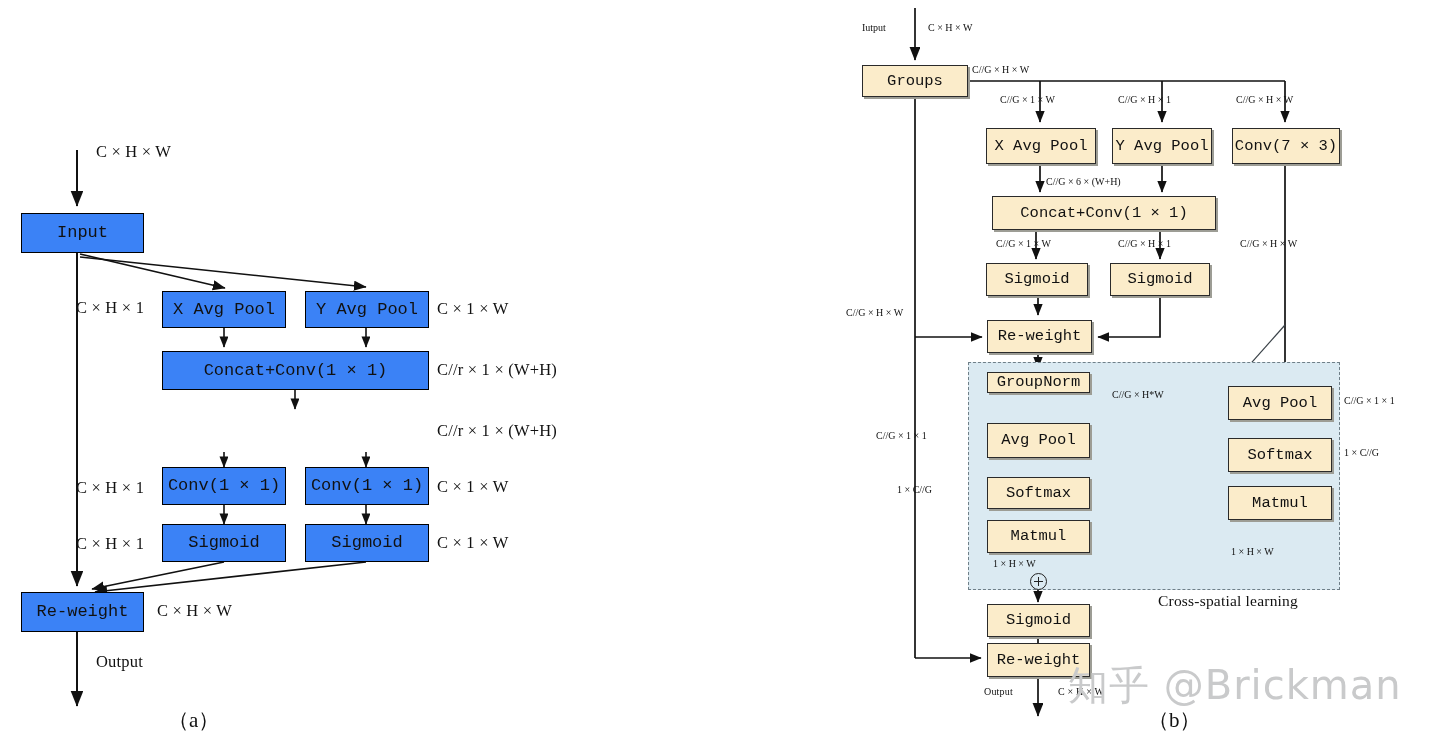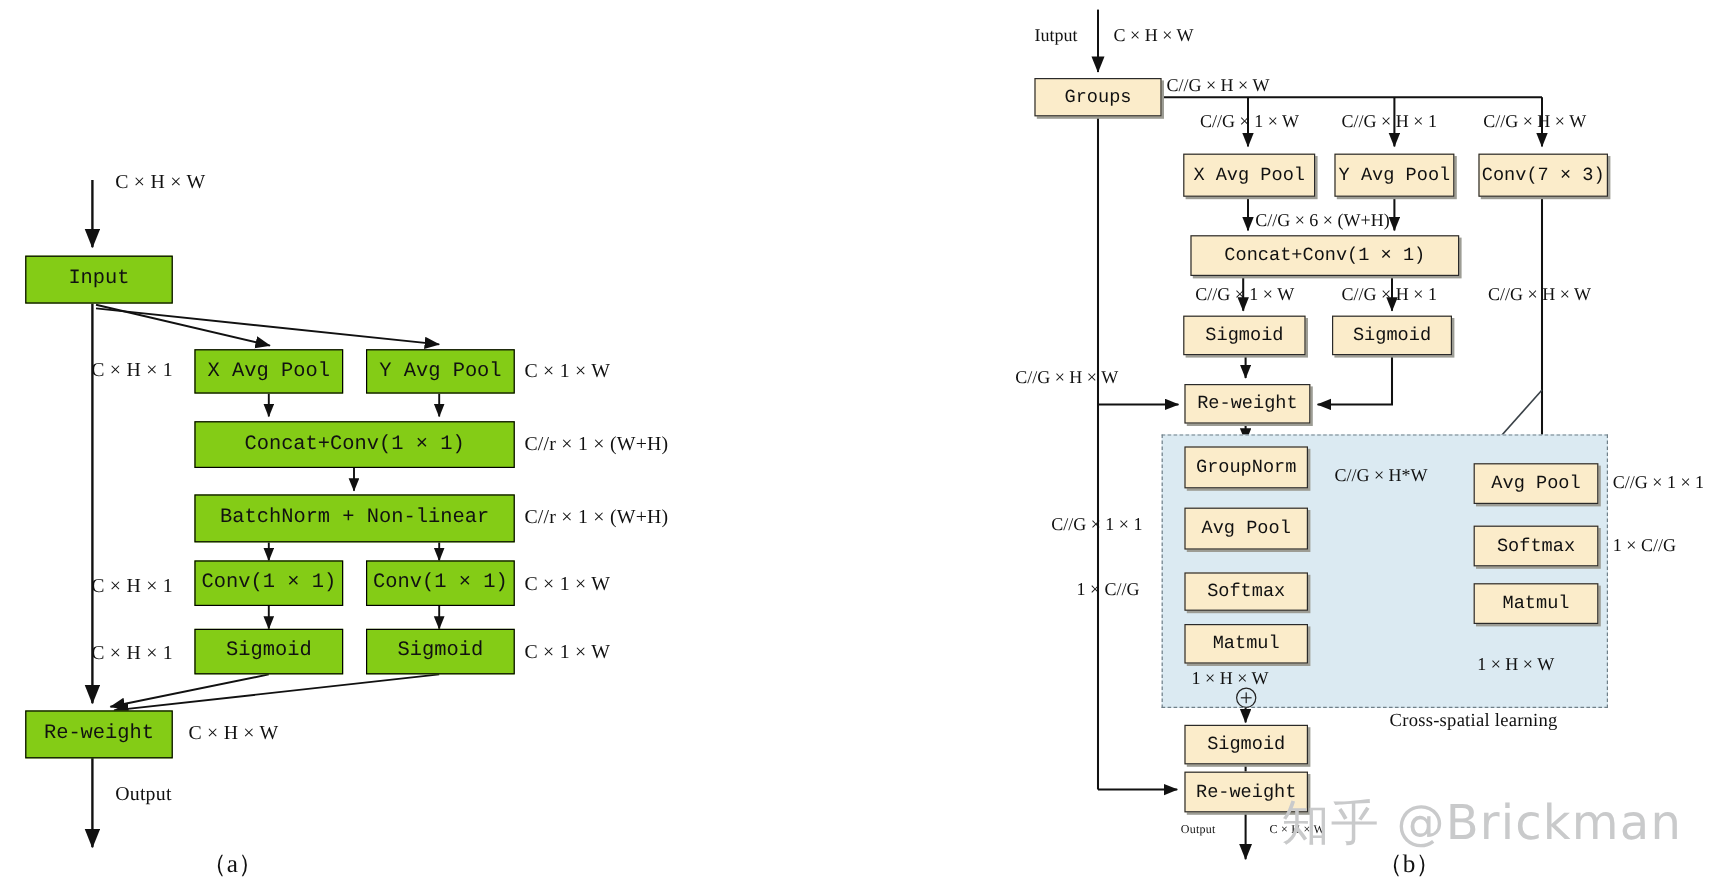--- a/index.html
+++ b/index.html
@@ -4,27 +4,27 @@
 <style>
   html,body{margin:0;padding:0;background:#ffffff;}
   body{width:1440px;height:746px;position:relative;overflow:hidden;
        font-family:"Liberation Serif","DejaVu Serif",serif;color:#111;}
   .stage{position:absolute;left:0;top:0;width:1440px;height:746px;}
   svg.wires{position:absolute;left:0;top:0;width:1440px;height:746px;overflow:visible;}
 
   .node{position:absolute;box-sizing:border-box;display:flex;align-items:center;
         justify-content:center;text-align:center;line-height:1.05;font-family:Liberation Mono, monospace;}
   
-  .node.a{background:#84cc16;border:1.6px solid #000;font-size:17px;}
+  .node.a{background:#3b82f6;border:1.6px solid #000;font-size:17px;}
   
   .node.b{background:#fbecca;border:1.4px solid #2a2a2a;font-size:15.5px;
           box-shadow:2px 2px 0 0 #9d9d95;}
 
   .lbl{position:absolute;white-space:nowrap;font-size:16.5px;letter-spacing:.2px;}
-  .lbl.sm{font-size:15px;letter-spacing:0;}
+  .lbl.sm{font-size:10px;letter-spacing:0;}
   .lbl.xs{font-size:10px;}
   .caption{position:absolute;font-size:21px;white-space:nowrap;}
 
   .csl-box{position:absolute;background:#dbeaf2;border:1.4px dashed #6f7f88;
            box-sizing:border-box;}
   .plus{position:absolute;width:17px;height:17px;border-radius:50%;
         border:1.4px solid #222;background:#dbeaf2;box-sizing:border-box;}
   .plus:before,.plus:after{content:"";position:absolute;background:#222;}
   .plus:before{left:3px;top:6.8px;width:9px;height:1.4px;}
   .plus:after{top:3px;left:6.8px;height:9px;width:1.4px;}
@@ -154,23 +154,20 @@
   <div class="node a" style="left:305px;top:291px;width:124px;height:37px;">
     <span>Y Avg Pool</span>
   </div>
   <div class="lbl" style="left:437px;top:299px;">C × 1 × W</div>
 
   <div class="node a" style="left:162px;top:351px;width:267px;height:39px;">
     <span>Concat+Conv(1 × 1)</span>
   </div>
   <div class="lbl" style="left:437px;top:360px;">C//r × 1 × (W+H)</div>
 
-  <div class="node a" style="left:162px;top:412px;width:267px;height:40px;">
-    <span>BatchNorm + Non-linear</span>
-  </div>
   <div class="lbl" style="left:437px;top:421px;">C//r × 1 × (W+H)</div>
 
   <div class="lbl" style="left:76px;top:478px;">C × H × 1</div>
   <div class="node a" style="left:162px;top:467px;width:124px;height:38px;">
     <span>Conv(1 × 1)</span>
   </div>
   <div class="node a" style="left:305px;top:467px;width:124px;height:38px;">
     <span>Conv(1 × 1)</span>
   </div>
   <div class="lbl" style="left:437px;top:477px;">C × 1 × W</div>
@@ -233,21 +230,21 @@
   </div>
 
   <div class="lbl sm" style="left:846px;top:307px;">C//G × H × W</div>
 
   <div class="node b" style="left:987px;top:320px;width:105px;height:33px;">
     <span>Re-weight</span>
   </div>
 
   <div class="csl-box" style="left:968px;top:362px;width:372px;height:228px;"></div>
 
-  <div class="node b" style="left:987px;top:372px;width:103px;height:35px;text-align:right;">
+  <div class="node b" style="left:987px;top:372px;width:103px;height:21px;text-align:right;">
     <span>GroupNorm</span>
   </div>
   <div class="lbl sm" style="left:1112px;top:389px;">C//G × H*W</div>
 
   <div class="node b" style="left:1228px;top:386px;width:104px;height:34px;">
     <span>Avg Pool</span>
   </div>
   <div class="lbl sm" style="left:1344px;top:395px;">C//G × 1 × 1</div>
 
   <div class="lbl sm" style="left:876px;top:430px;">C//G × 1 × 1</div>

